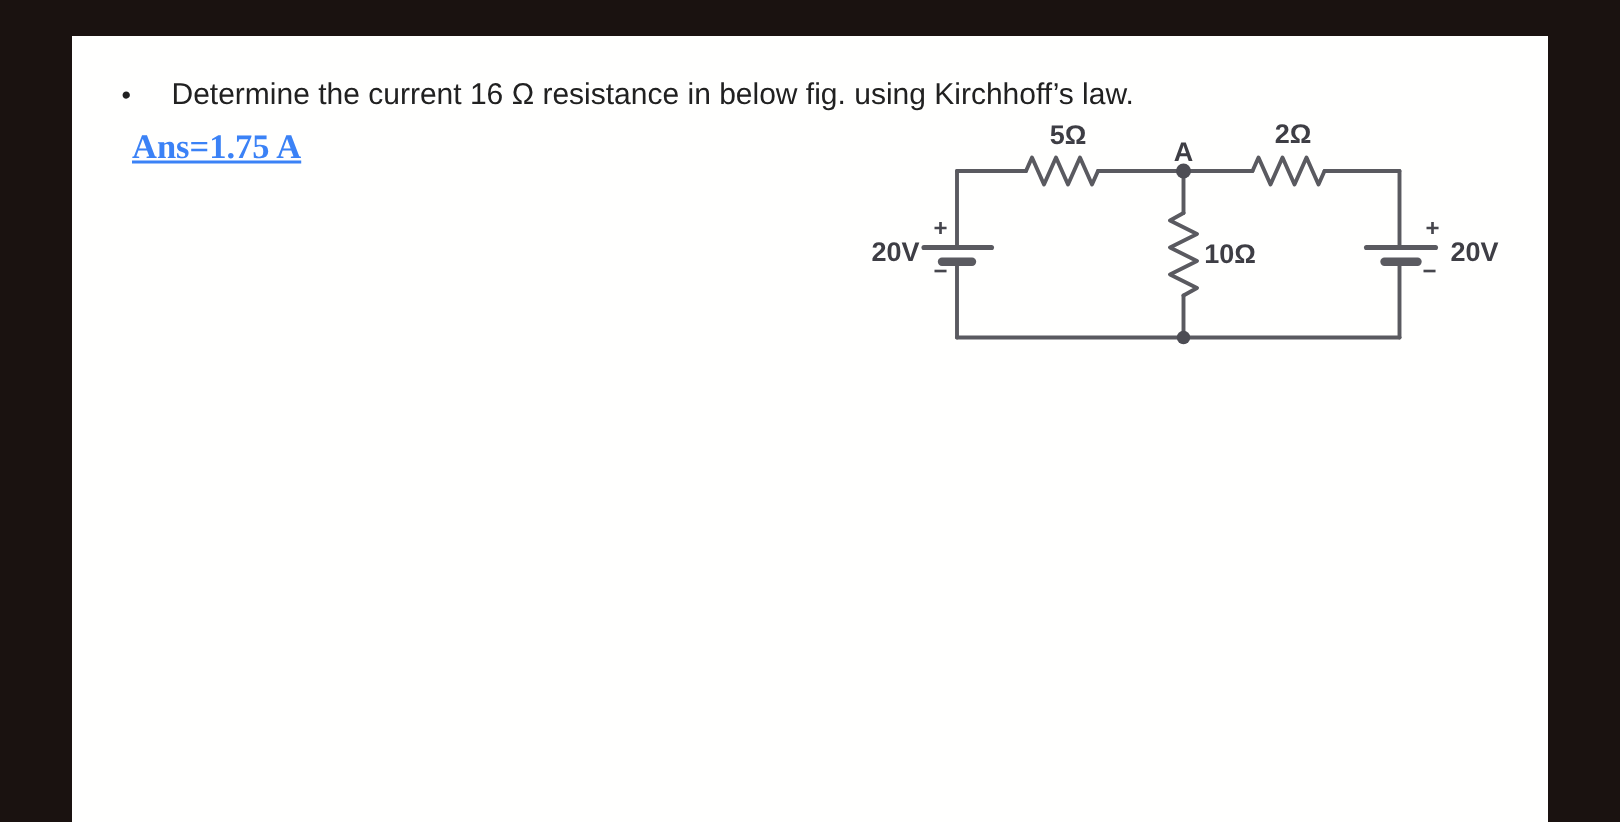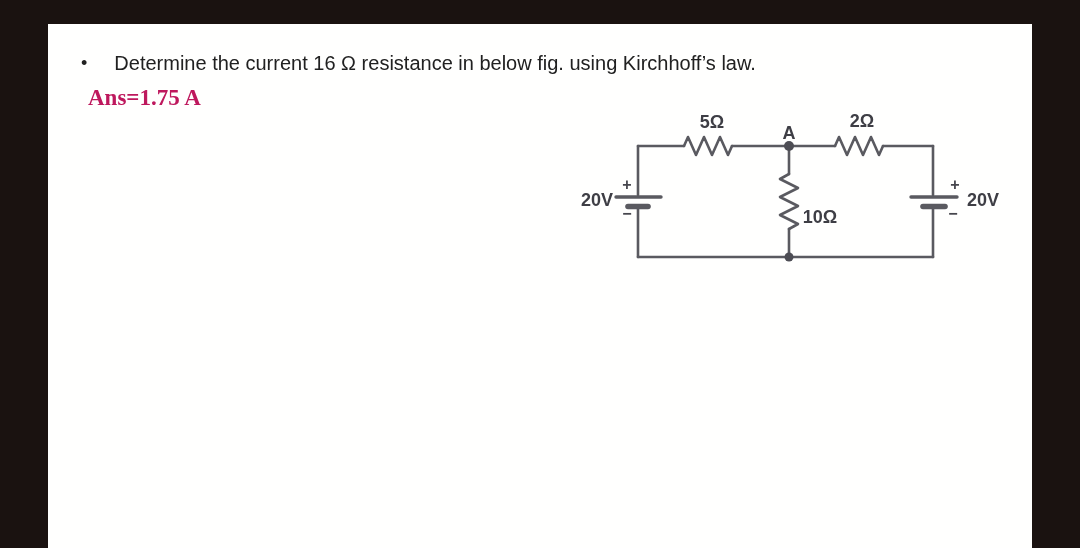--- a/index.html
+++ b/index.html
@@ -42,27 +42,28 @@
     line-height: 28px;
   }
   .ans {
     position: absolute;
     left: 40px;
     top: 60px;
     font-family: "Liberation Serif", serif;
     font-weight: bold;
     font-size: 23px;
     line-height: 28px;
-    color: #be185d;
+    color: #3b82f6;
     white-space: nowrap;
+    text-decoration: underline;
   }
   .circuit {
     position: absolute;
     left: 512px;
-    top: 82px;
+    top: 50px;
     width: 460px;
     height: 170px;
   }
   .circuit svg {
     position: absolute;
     left: 0; top: 0;
   }
   .clabel {
     position: absolute;
     transform: translate(-50%, -50%);
@@ -123,20 +124,20 @@
           <circle cx="789" cy="241" r="4.5"></circle>
         </g>
       </svg>
 
       <span class="clabel" style="left:152px; top:16px;">5Ω</span>
       <span class="clabel" style="left:229px; top:27px;">A</span>
       <span class="clabel" style="left:302px; top:15px;text-align:center;">2Ω</span>
       <span class="clabel" style="left:37px; top:94px;">20V</span>
       <span class="clabel sign" style="left:67px; top:79px;">+</span>
       <span class="clabel sign" style="left:67px; top:108px;">−</span>
-      <span class="clabel" style="left:260px; top:95px;margin-top:16px;">10Ω</span>
+      <span class="clabel" style="left:260px; top:95px;">10Ω</span>
       <span class="clabel" style="left:423px; top:94px;">20V</span>
       <span class="clabel sign" style="left:395px; top:79px;">+</span>
       <span class="clabel sign" style="left:393px; top:108px;">−</span>
     </div>
 
   </div>
 </div>
 
 </body></html>

